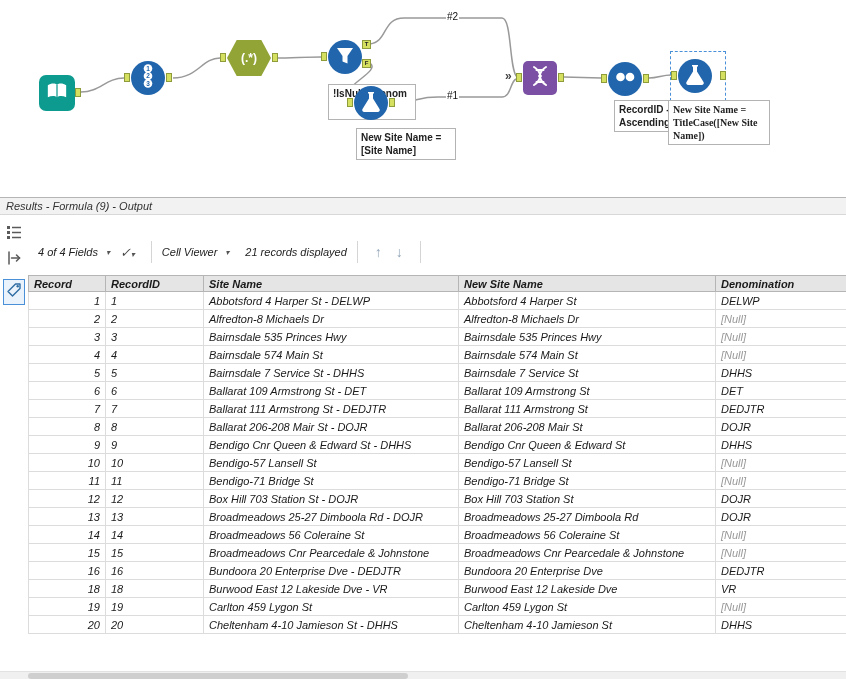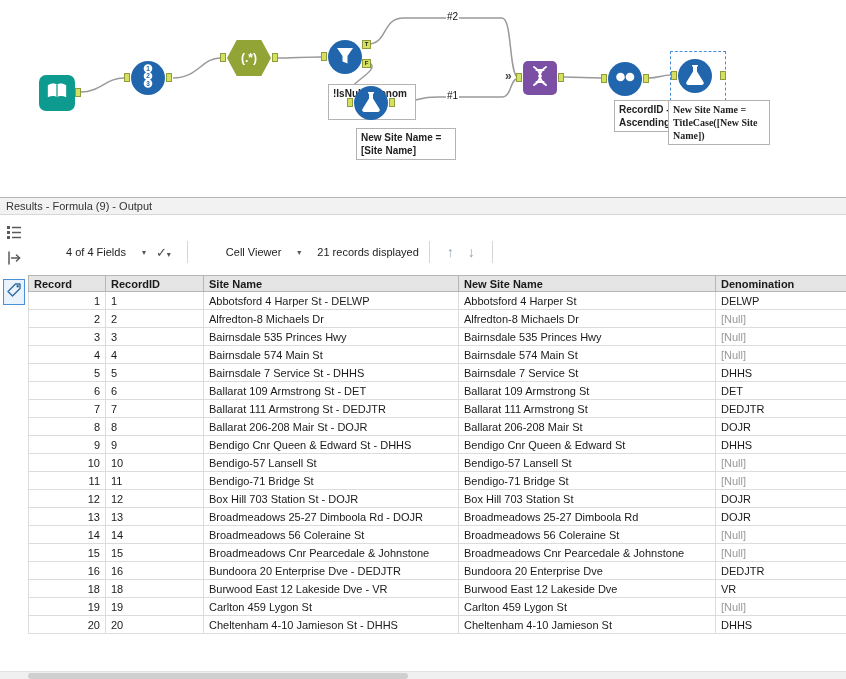--- a/index.html
+++ b/index.html
@@ -25,32 +25,32 @@
   .anchor { position:absolute; z-index:4; width:6px; height:9px; background:#d6e060; border:1px solid #8f9c3c; }
   .anchor-tf { width:9px; height:9px; font-size:6px; line-height:7px; text-align:center; color:#222; font-weight:bold; }
 
   .annotation { position:absolute; z-index:1; background:#fff; border:1px solid #b3b3b3;
                 font-size:10px; font-weight:600; color:#222; padding:2px 4px; line-height:1.3; overflow:hidden; }
   .wire-label { position:absolute; z-index:2; font-size:10px; color:#111; background:#fff; padding:0 1px; }
   .junction { position:absolute; z-index:2; font-size:12px; font-weight:bold; color:#444; }
   .selection-box { position:absolute; z-index:1; border:1px dashed #4a90d9; }
 
   
-  .results { position:absolute; top:197px; left:0; width:846px; height:482px; border-top:1px solid #b5b5b5; background:#fff; }
+  .results { position:absolute; top:197px; left:0; width:846px; height:482px; border-top:1px solid #b5b5b5; background:#fff;font-style:italic; }
   .results-title { height:17px; background:#f2f2f2; border-bottom:1px solid #d8d8d8;
                    font-size:11px; color:#333; padding:2px 0 0 6px; }
   .results-body { position:relative; display:flex; height:464px; }
 
   .left-strip { width:28px; position:relative; flex:0 0 28px; }
   .strip-btn { position:absolute; left:3px; width:22px; height:22px; display:flex; align-items:center; justify-content:center; border:1px solid transparent; }
   .strip-btn.selected { border:1px solid #4a90d9; background:#eaf3fb; height:26px; }
 
   .grid-area { flex:1; display:flex; flex-direction:column; }
   .toolbar { margin-top:22px; height:30px; display:flex; align-items:center; font-size:11px; color:#222; padding-left:10px; }
-  .tb-item { display:flex; align-items:center; gap:16px;margin-left:28px; }
+  .tb-item { display:flex; align-items:center; gap:8px; }
   .caret { font-size:8px; color:#555; }
   .check { font-size:13px; color:#4a4a4a; margin:0 6px 0 10px; }
   .sep { width:1px; height:22px; background:#d5d5d5; margin:0 10px; }
   .nav-arrow { font-size:14px; color:#8fa3b8; padding:0 7px; }
 
   table { border-collapse:collapse; table-layout:fixed; width:818px; font-size:11px; margin-top:8px; }
   th { background:#e5e5e5; border:1px solid #b5b5b5; font-weight:bold; text-align:left;
        padding:1px 5px; height:16px; white-space:nowrap; overflow:hidden;margin-left:48px; }
   td { border:1px solid #dcdcdc; padding:0 5px; height:18px; white-space:nowrap; overflow:hidden; }
   td.col-record { text-align:right; }

